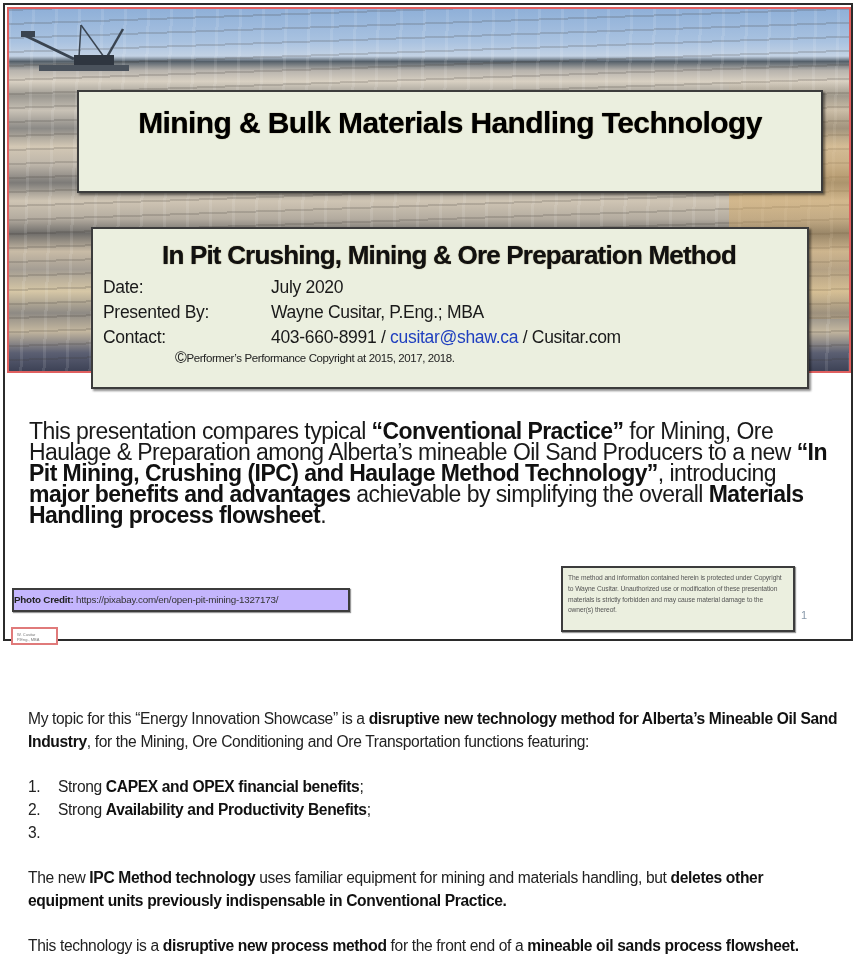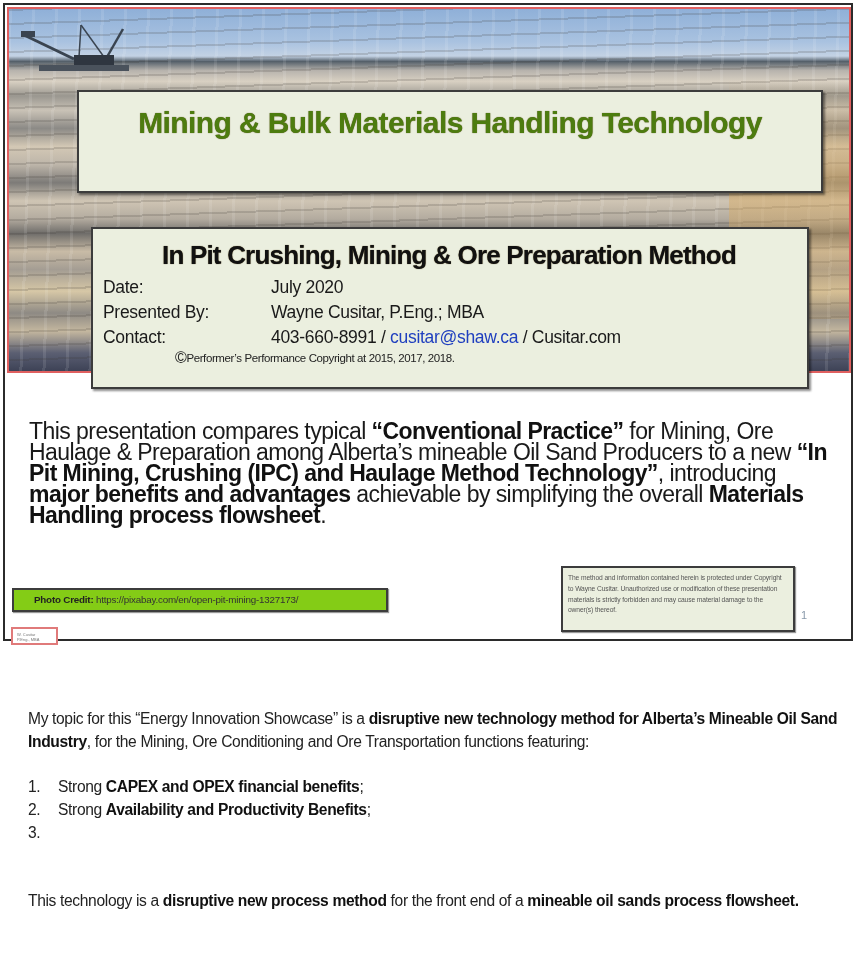--- a/index.html
+++ b/index.html
@@ -42,21 +42,21 @@
     .box {
       position: absolute; background: #ebefdf; border: 2px solid #3c3c3c;
       box-shadow: 2px 2px 2px rgba(0,0,0,0.45);
     }
     .title-box {
       left: 72px; top: 85px; width: 746px; height: 103px;
       text-align: center; padding-top: 10px;
     }
     .title-box .t1, .title-box .t2 {
       font-family: "Liberation Sans", sans-serif; font-weight: bold; font-size: 30px;
-      letter-spacing: -0.6px; line-height: 42px; color: #4d7c0f;
+      letter-spacing: -0.6px; line-height: 42px; color: #000000;
       text-shadow: 0 0 1px #5a4a20;
     }
     .sub-box {
       left: 86px; top: 222px; width: 718px; height: 162px;
       padding: 6px 0 0 10px;
     }
     .sub-box .sub-title {
       font-weight: bold; font-size: 26px; letter-spacing: -0.8px; line-height: 40px;
       color: #111; text-align: center; padding-right: 12px;
       text-shadow: 0 0 1px #5a4a20;
@@ -67,23 +67,23 @@
     .copyright { margin-left: 72px; font-size: 11.5px; line-height: 16px; letter-spacing: -0.4px; color: #222; }
     .copyright .c-sym { font-size: 16px; vertical-align: -1px; }
 
     .slide-body {
       position: absolute; left: 24px; top: 416px; width: 810px;
       font-size: 23px; line-height: 21px; letter-spacing: -0.55px; color: #1a1a1a;
     }
     .slide-body b { color: #111; }
 
     .credit-box {
-      position: absolute; left: 7px; top: 583px; width: 376px; height: 24px;
-      background: #84cc16; border: 2px solid #3c3c3c; box-shadow: 1px 1px 1px rgba(0,0,0,0.4);
-      font-size: 9.8px; line-height: 20px; padding-left: 20px; color: #333; white-space: nowrap; letter-spacing: -0.2px;
+      position: absolute; left: 7px; top: 583px; width: 338px; height: 24px;
+      background: #c4b5fd; border: 2px solid #3c3c3c; box-shadow: 1px 1px 1px rgba(0,0,0,0.4);
+      font-size: 9.8px; line-height: 20px; padding-left: 0; color: #333; white-space: nowrap; letter-spacing: -0.2px;
     }
     .credit-box b { color: #222; }
     .notice-box {
       position: absolute; left: 556px; top: 561px; width: 234px; height: 66px;
       background: #ebefdf; border: 2px solid #3c3c3c; box-shadow: 1px 1px 1px rgba(0,0,0,0.4);
       font-size: 6.7px; line-height: 10.8px; padding: 5px 5px; color: #555; letter-spacing: -0.1px;
     }
     .page-num {
       position: absolute; left: 796px; top: 604px; font-size: 11px; color: #8899aa;
     }
@@ -167,15 +167,16 @@
       </li>
     <li>
         <span class="num">2.</span>
         <span><span>Strong </span><b>Availability  and Productivity Benefits</b><span>;</span></span>
       </li>
     <li>
         <span class="num">3.</span>
       </li>
   </ol>
   <div class="gap"></div>
+  <p><span>The new </span><b>IPC Method technology</b><span> uses familiar equipment  for mining and materials handling,  but </span><b>deletes other equipment units previously indispensable in Conventional Practice.</b></p>
   <div class="gap"></div>
   <p><span>This technology  is a </span><b>disruptive new process method</b><span> for the front end of a </span><b>mineable  oil sands process flowsheet.</b></p>
 </div>
 
 </body></html>

